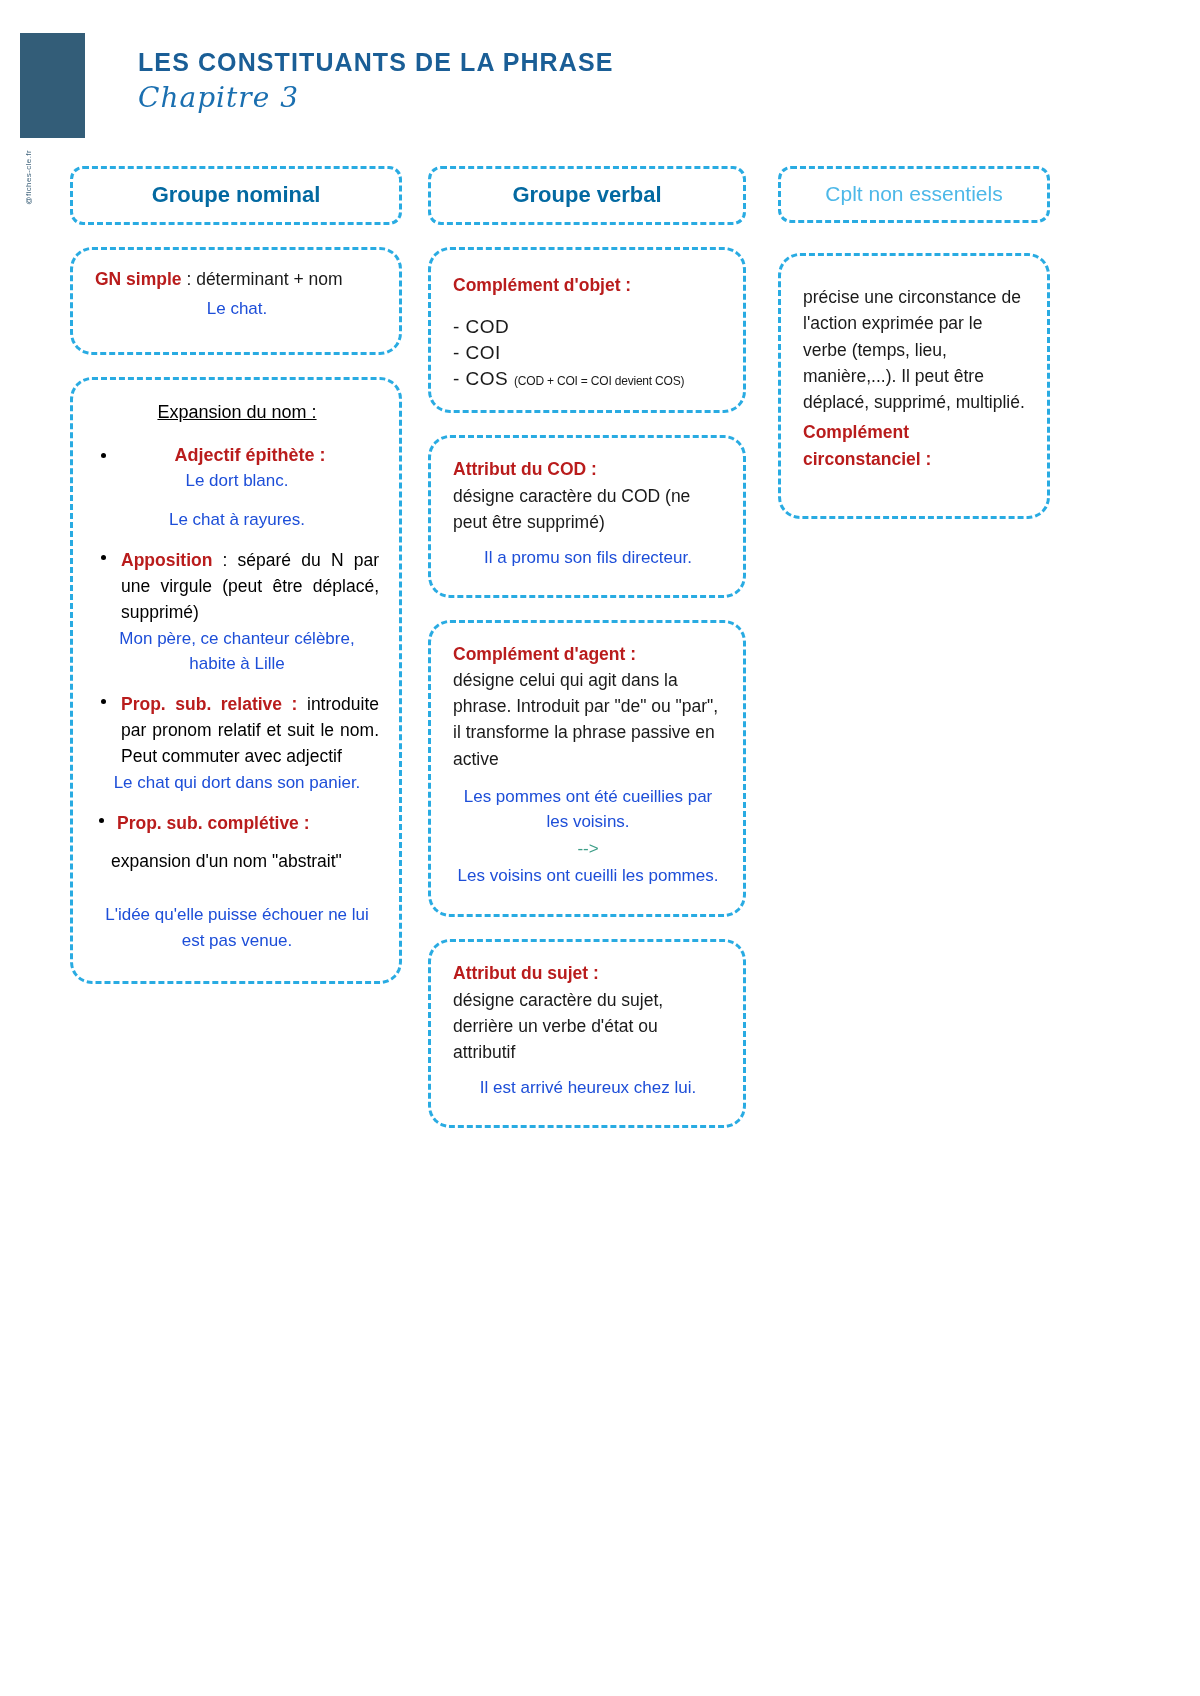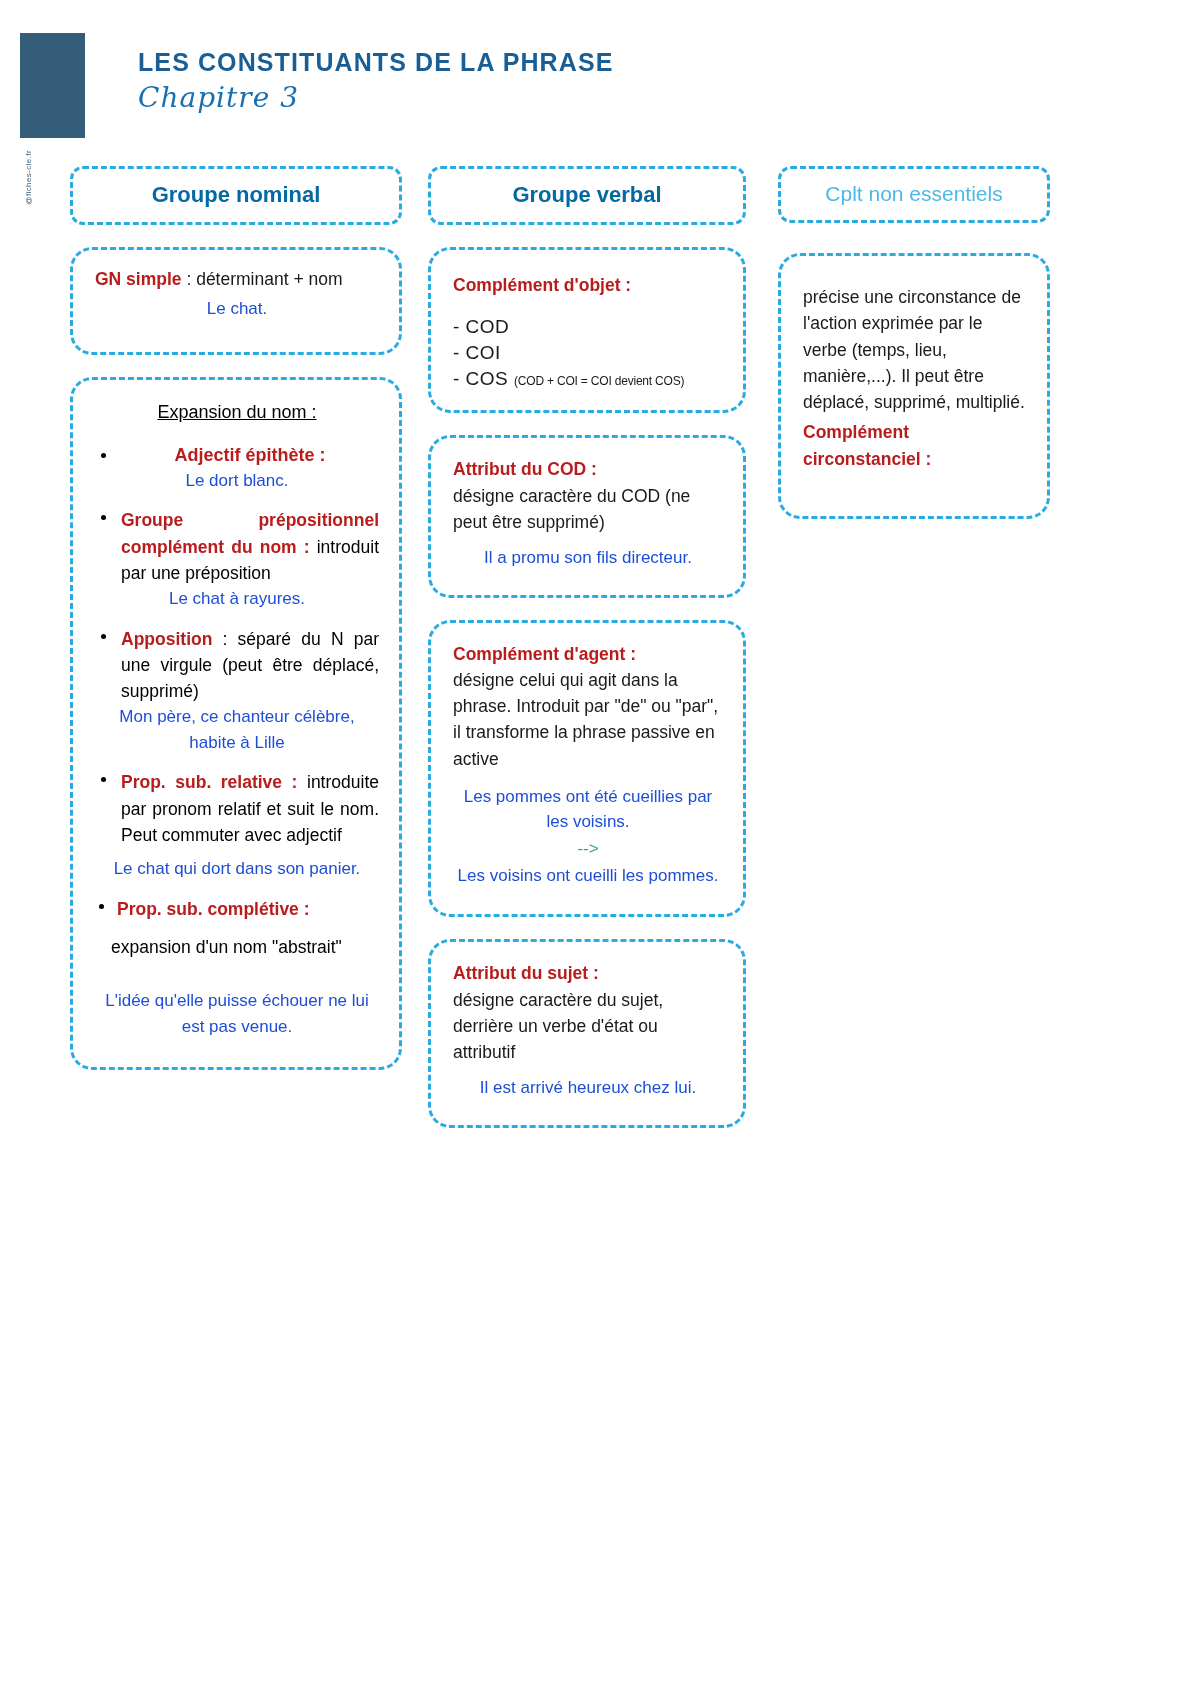--- a/index.html
+++ b/index.html
@@ -105,38 +105,31 @@
       <ul class="bul">
 
         <li style="margin-bottom:2px;">
           <span class="dot"></span>
           <p class="center" style="margin:0;">
             <b class="lead">Adjectif épithète :</b>
           </p>
         </li>
         <p class="ex" style="margin-bottom:14px;">Le dort blanc.</p>
 
-        <li style="margin-bottom:0;">
-          <span class="dot"></span>
-          <p class="spaced" style="margin:0;">
-            <b>Groupe prépositionnel complément du nom :</b>
-            <span>introduit par une préposition</span>
-          </p>
-        </li>
         <p class="ex" style="margin-bottom:14px;">Le chat à rayures.</p>
 
         <li style="margin-bottom:0;">
           <span class="dot"></span>
           <p class="spaced" style="margin:0;">
             <b>Apposition</b><span> : séparé du N par une virgule (peut être déplacé, supprimé)</span>
           </p>
         </li>
         <p class="ex" style="margin-bottom:14px;">Mon père, ce chanteur célèbre, habite à Lille</p>
 
-        <li style="margin-bottom:8px;">
+        <li style="margin-bottom:1px;">
           <span class="dot"></span>
           <p class="spaced" style="margin:0;">
             <b>Prop. sub. relative :</b>
             <span>introduite par pronom relatif et suit le nom. Peut commuter avec adjectif</span>
           </p>
         </li>
         <p class="ex" style="margin-bottom:14px;">Le chat qui dort dans son panier.</p>
 
         <li style="margin-bottom:0;padding-left:22px;">
           <span class="dot" style="left:4px;"></span>

